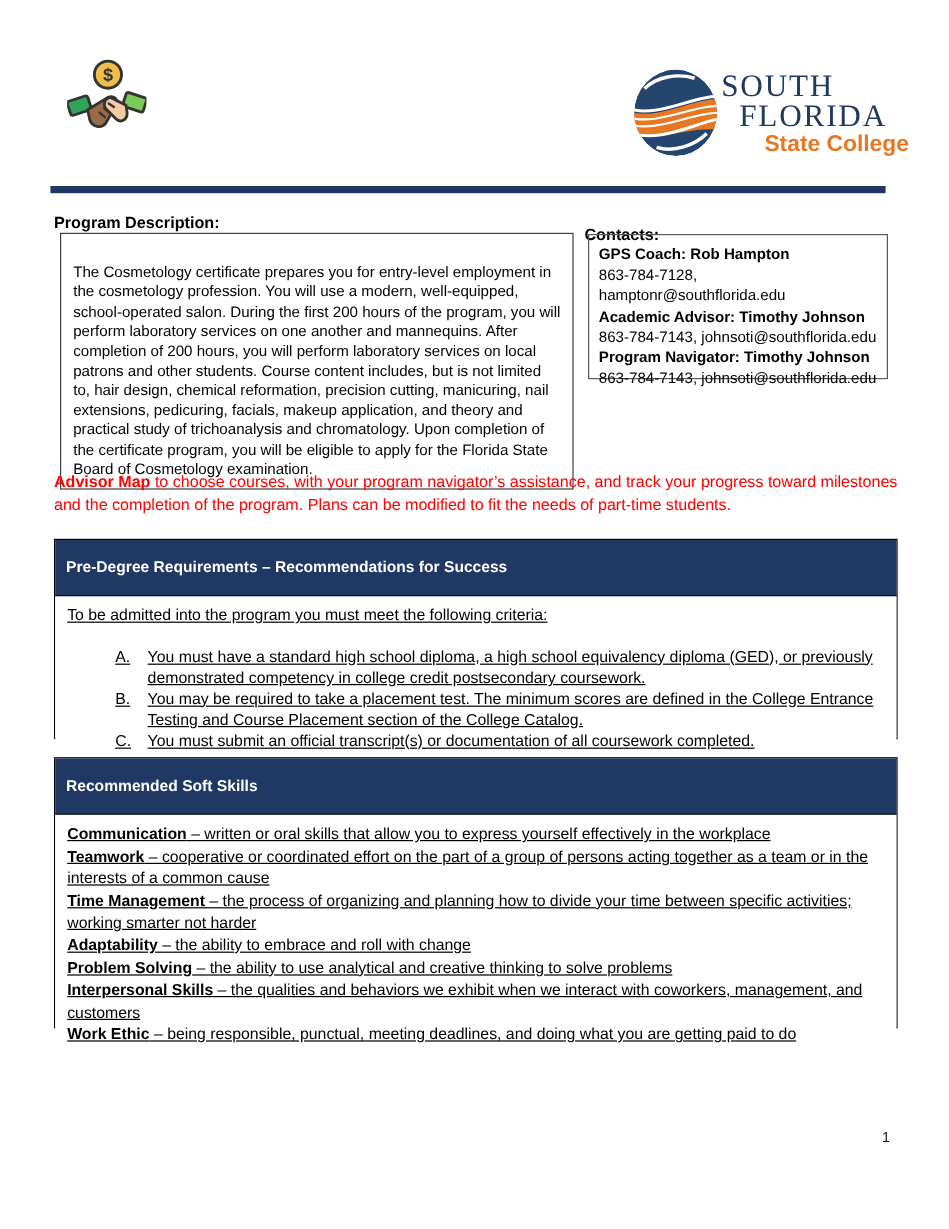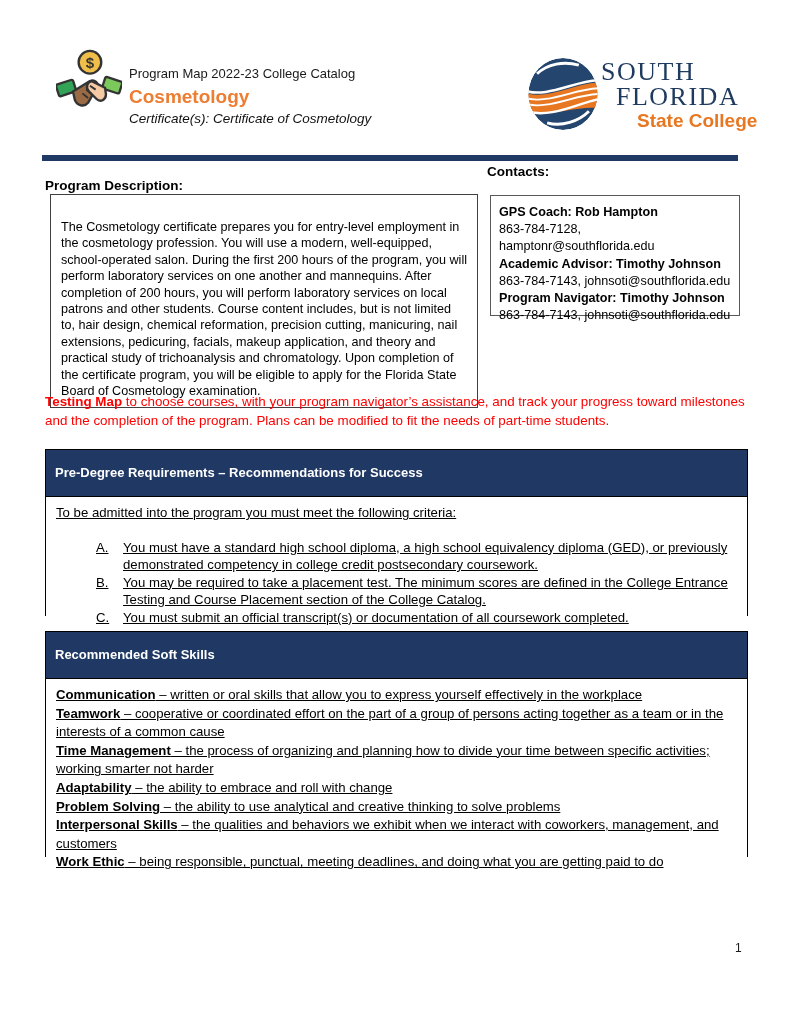--- a/index.html
+++ b/index.html
@@ -20,21 +20,21 @@
   .logo-l2{font-size:26px;line-height:25px;letter-spacing:1.5px;font-weight:500;margin-left:15px;}
   .logo-l3{font-family:"Liberation Sans",sans-serif;font-size:19px;line-height:23px;
            font-weight:700;color:#E87722;margin-left:36px;}
 
   .header-rule{position:absolute;left:42px;top:155px;width:696px;height:6px;background:#1F3864;}
 
   
   .desc-heading{position:absolute;left:45px;top:178px;font-size:13.5px;font-weight:700;}
   .desc-box{position:absolute;left:50px;top:194px;width:406px;height:164px;
             border:1px solid #404040;padding:24px 10px;font-size:12.6px;line-height:16.4px;}
-  .contacts-heading{position:absolute;left:487px;top:164px;font-size:13.5px;font-weight:700;}
+  .contacts-heading{position:absolute;left:487px;top:188px;font-size:13.5px;font-weight:700;}
   .contacts-box{position:absolute;left:490px;top:195px;width:232px;height:103px;
                 border:1px solid #595959;padding:8px 8px;font-size:12.6px;line-height:17.2px;}
   .contact-role{font-weight:700;}
 
   
   .red-note{position:absolute;left:45px;top:392px;width:706px;margin:0;
             font-size:13.4px;line-height:19px;color:#FF0000;}
   .bold{font-weight:700;}
 
   
@@ -65,25 +65,20 @@
       <g stroke="#333" stroke-width="2.5" stroke-linejoin="round">
         <rect x="1" y="36" width="19" height="13" rx="2" transform="rotate(-18 10 42)" fill="#33A457"></rect>
         <rect x="50" y="33" width="19" height="13" rx="2" transform="rotate(18 60 40)" fill="#7CC95B"></rect>
         <path d="M18,46 L36,35 C41,33 46,37 43,42 L34,58 C30,63 22,61 20,55 Z" fill="#9A6A45"></path>
         <path d="M52,42 L38,35 C33,36 31,42 35,46 L43,54 C47,58 53,55 53,49 Z" fill="#F4C9A4"></path>
         <path d="M28,48 l6,5 M32,44 l6,5 M36,40 l6,4" fill="none" stroke-width="2"></path>
       </g>
     </svg>
   </div>
 
-  <div class="hdr-text">
-    <div class="catalog-line">Program Map 2022-23 College Catalog</div>
-    <h1 class="program-title">Cosmetology</h1>
-    <div class="cert-line">Certificate(s): Certificate of Cosmetology</div>
-  </div>
 
   <div class="logo">
     <svg class="logo-globe" viewBox="0 0 100 104">
       <defs>
           <clipPath id="gclip">
             <ellipse cx="50" cy="52" rx="48" ry="50"></ellipse>
           </clipPath>
         </defs>
       <g clip-path="url(#gclip)">
         <ellipse cx="50" cy="52" rx="48" ry="50" fill="#24466E"></ellipse>
@@ -117,21 +112,21 @@
     <div>
       <div class="contact-role">Academic Advisor: Timothy Johnson</div>
       <div class="contact-detail">863-784-7143, johnsoti@southflorida.edu</div>
     </div>
     <div>
       <div class="contact-role">Program Navigator: Timothy Johnson</div>
       <div class="contact-detail">863-784-7143, johnsoti@southflorida.edu</div>
     </div>
   </div>
 
-  <p class="red-note"><span class="bold">Testing Map</span><span> to choose courses, with your program navigator’s assistance, and track your progress toward milestones and the completion of the program. Plans can be modified to fit the needs of part-time students.</span></p>
+  <p class="red-note"><span class="bold">Advisor Map</span><span> to choose courses, with your program navigator’s assistance, and track your progress toward milestones and the completion of the program. Plans can be modified to fit the needs of part-time students.</span></p>
 
   <section class="sect sect-predegree">
     <div class="sect-head">Pre-Degree Requirements – Recommendations for Success</div>
     <div class="sect-body">
       <p class="predegree-intro">To be admitted into the program you must meet the following criteria:</p>
       <div class="olist">
         <div class="oitem">
           <span class="olabel">A.</span>
           <span class="otext">You must have a standard high school diploma, a high school equivalency diploma (GED), or previously demonstrated competency in college credit postsecondary coursework.</span>
         </div>

